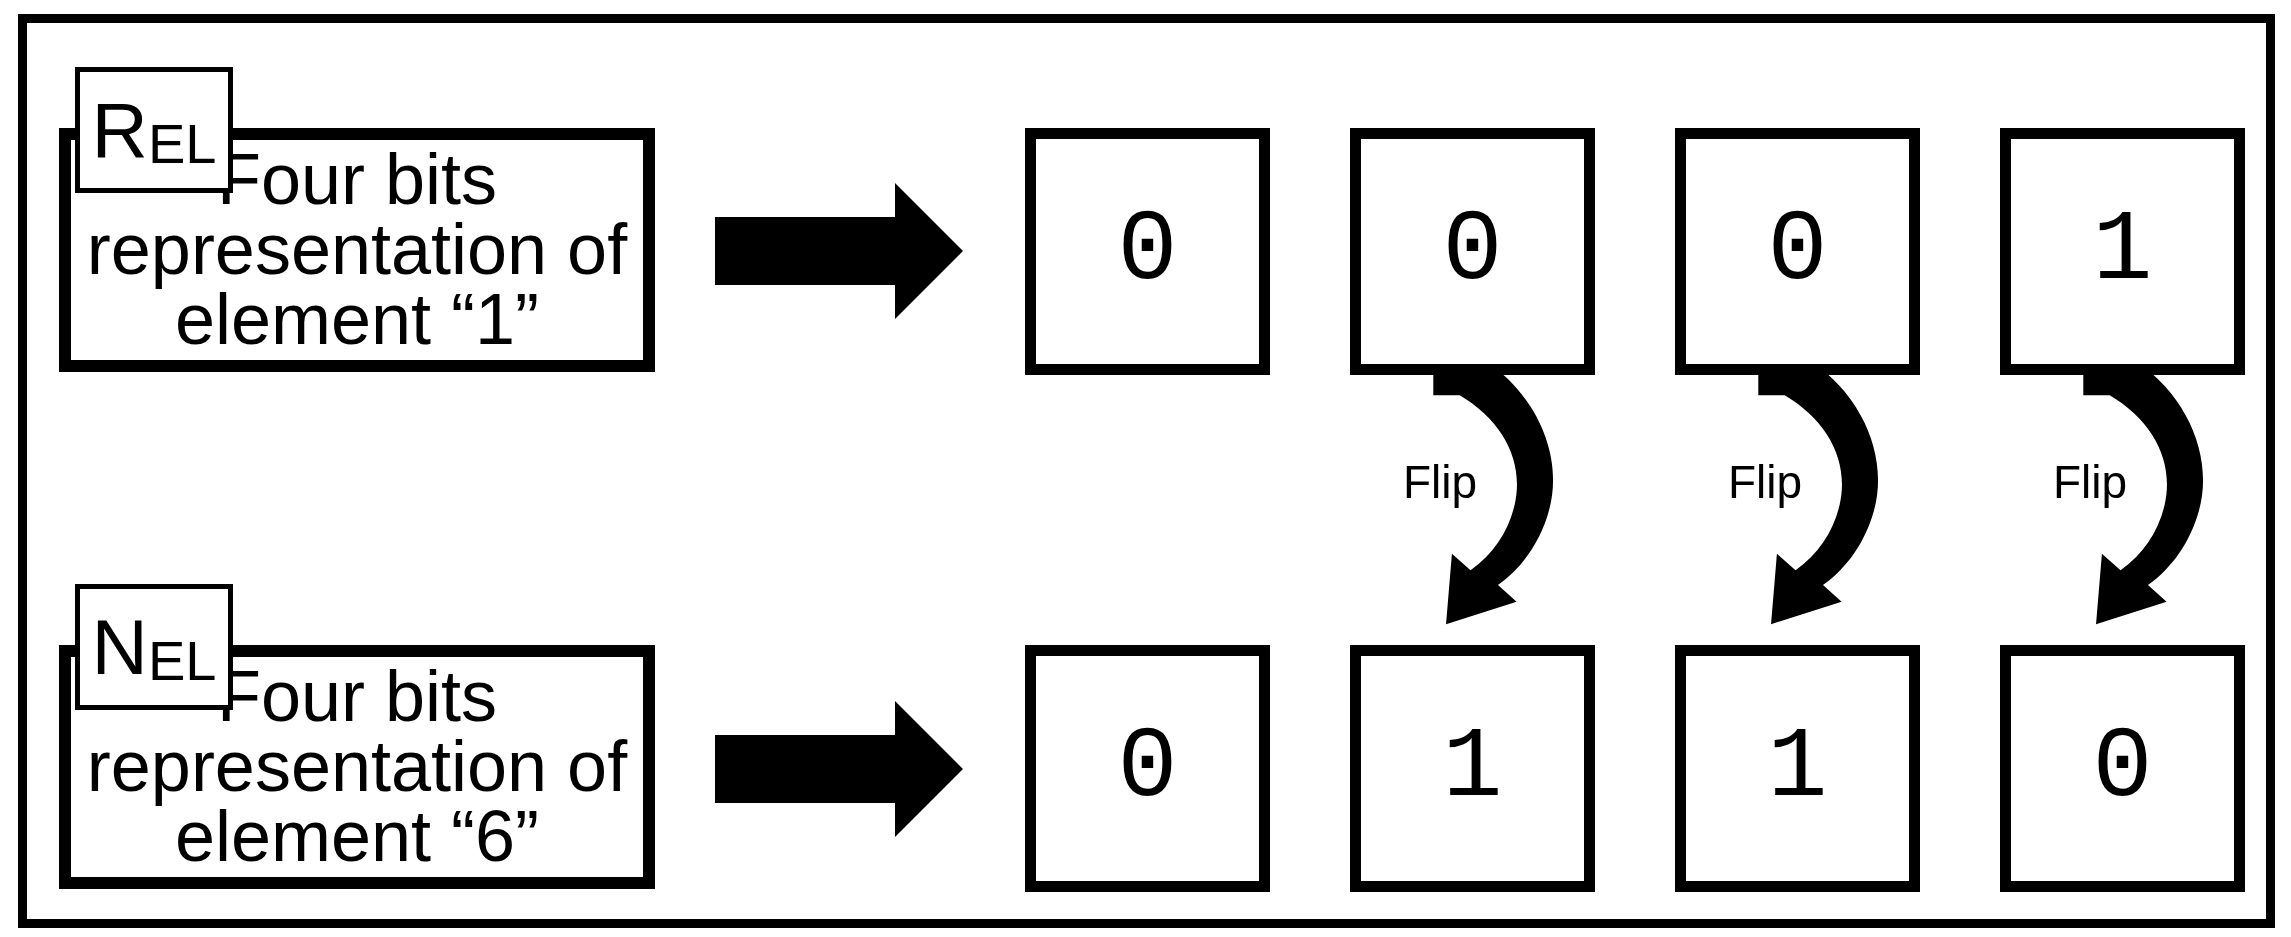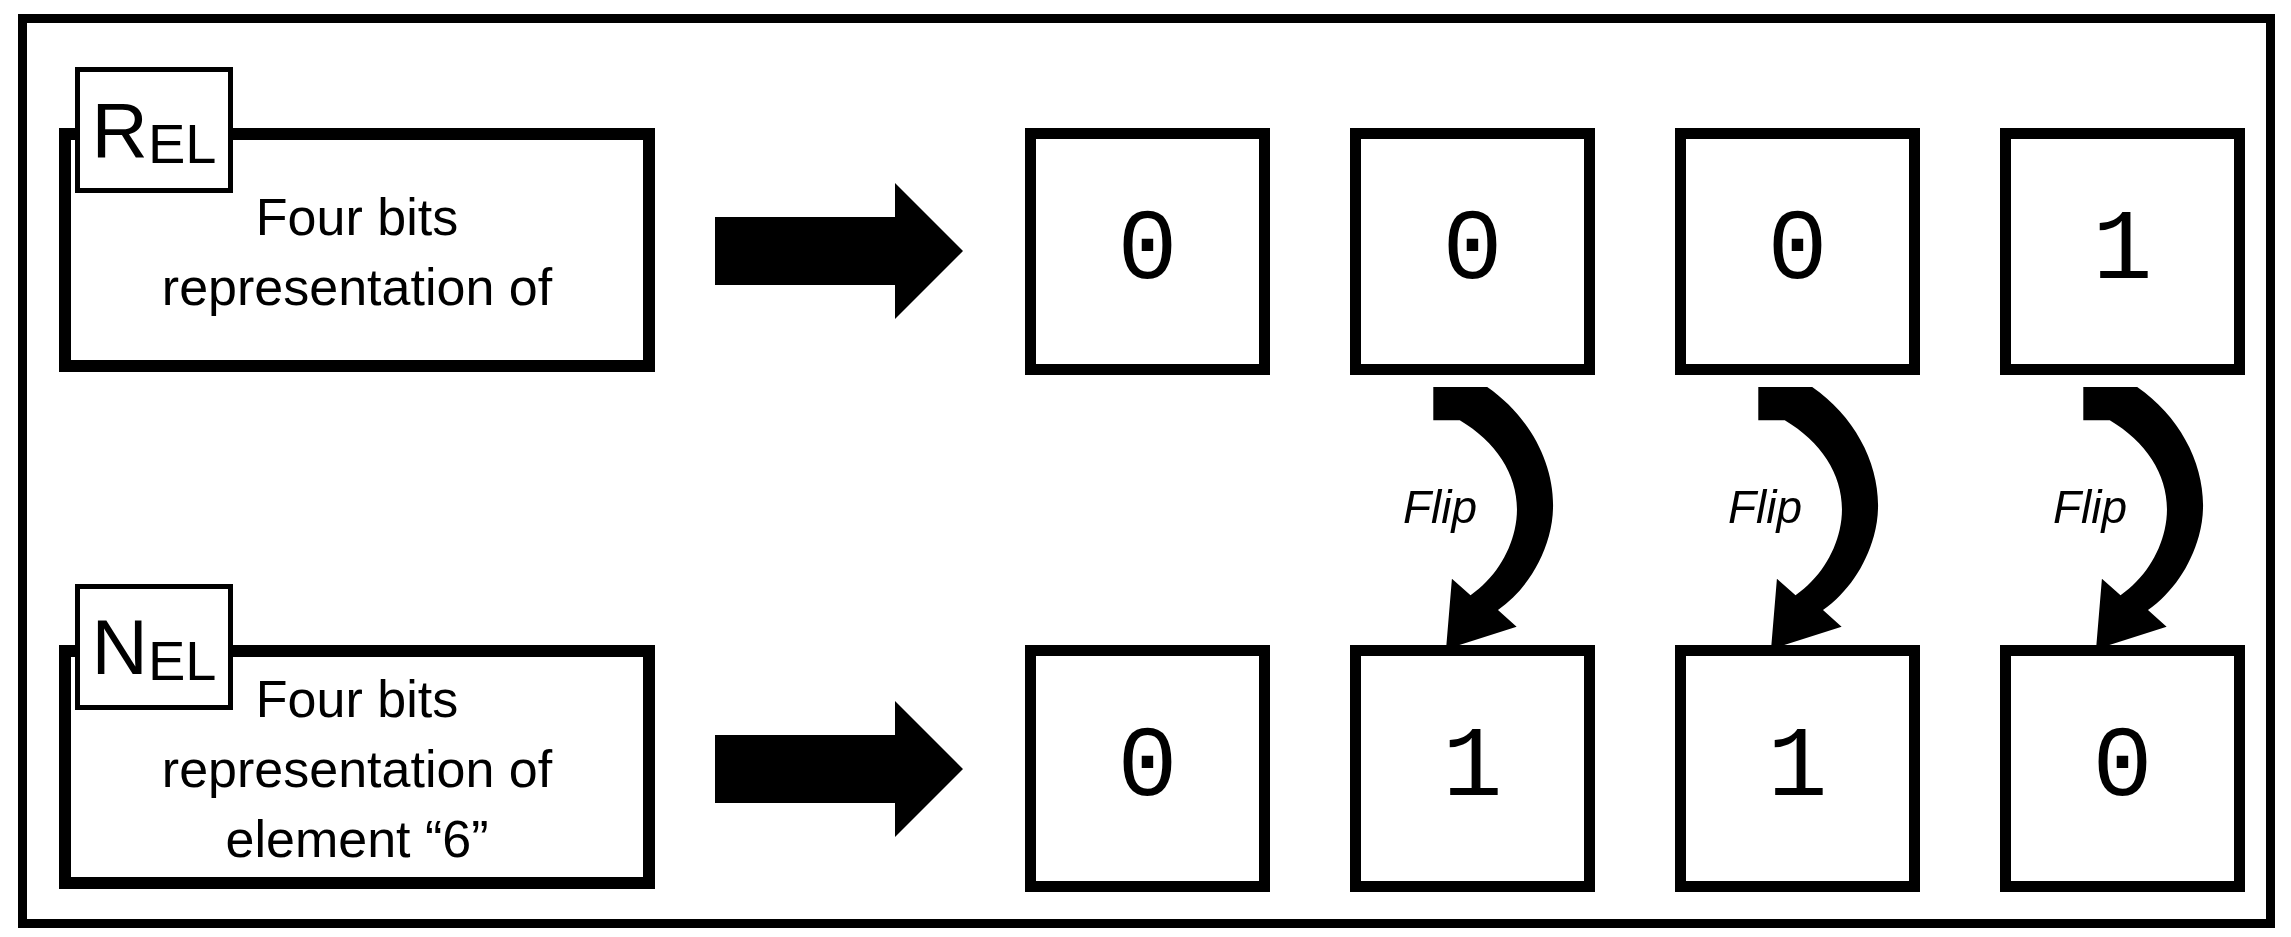--- a/index.html
+++ b/index.html
@@ -35,23 +35,23 @@
     left: 59px;
     width: 596px;
     height: 244px;
     border: 12px solid #000000;
     box-sizing: border-box;
     background: #ffffff;
     z-index: 2;
     display: flex;
     flex-direction: column;
     align-items: center;
-    justify-content: center;
+    justify-content: flex-start;
     text-align: center;
-    font-size: 52px;
+    font-size: 72px;
     line-height: 70px;
     padding-top: 4px;
   }
   .desc-box.top { top: 128px; }
   .desc-box.bottom { top: 645px; }
   
   .reg-label {
     position: absolute;
     left: 75px;
     width: 158px;
@@ -95,25 +95,24 @@
   }
   .bit-row-top .bit-cell { top: 128px; }
   .bit-row-bottom .bit-cell { top: 645px; }
   .bit-col-0 { left: 1025px; }
   .bit-col-1 { left: 1350px; }
   .bit-col-2 { left: 1675px; }
   .bit-col-3 { left: 2000px; }
   
   .flip-group {
     position: absolute;
-    top: 387px;
+    top: 362px;
     width: 245px;
     height: 270px;
     z-index: 1;
-    font-style: italic;
   }
   .flip-group.col-1 { left: 1350px; }
   .flip-group.col-2 { left: 1675px; }
   .flip-group.col-3 { left: 2000px; }
   .flip-group svg {
     position: absolute;
     left: 0;
     top: 0;
     width: 245px;
     height: 270px;
@@ -136,20 +135,21 @@
   <div class="outer-frame"></div>
 
   <div class="reg-label top">
     <span class="reg-symbol">R</span>
       <span class="reg-subscript">EL</span>
   </div>
 
   <div class="desc-box top">
     <span>Four bits</span>
     <span>representation of</span>
+    <span>element “1”</span>
   </div>
 
   <div class="reg-label bottom">
     <span class="reg-symbol">N</span>
       <span class="reg-subscript">EL</span>
   </div>
 
   <div class="desc-box bottom">
     <span>Four bits</span>
     <span>representation of</span>

